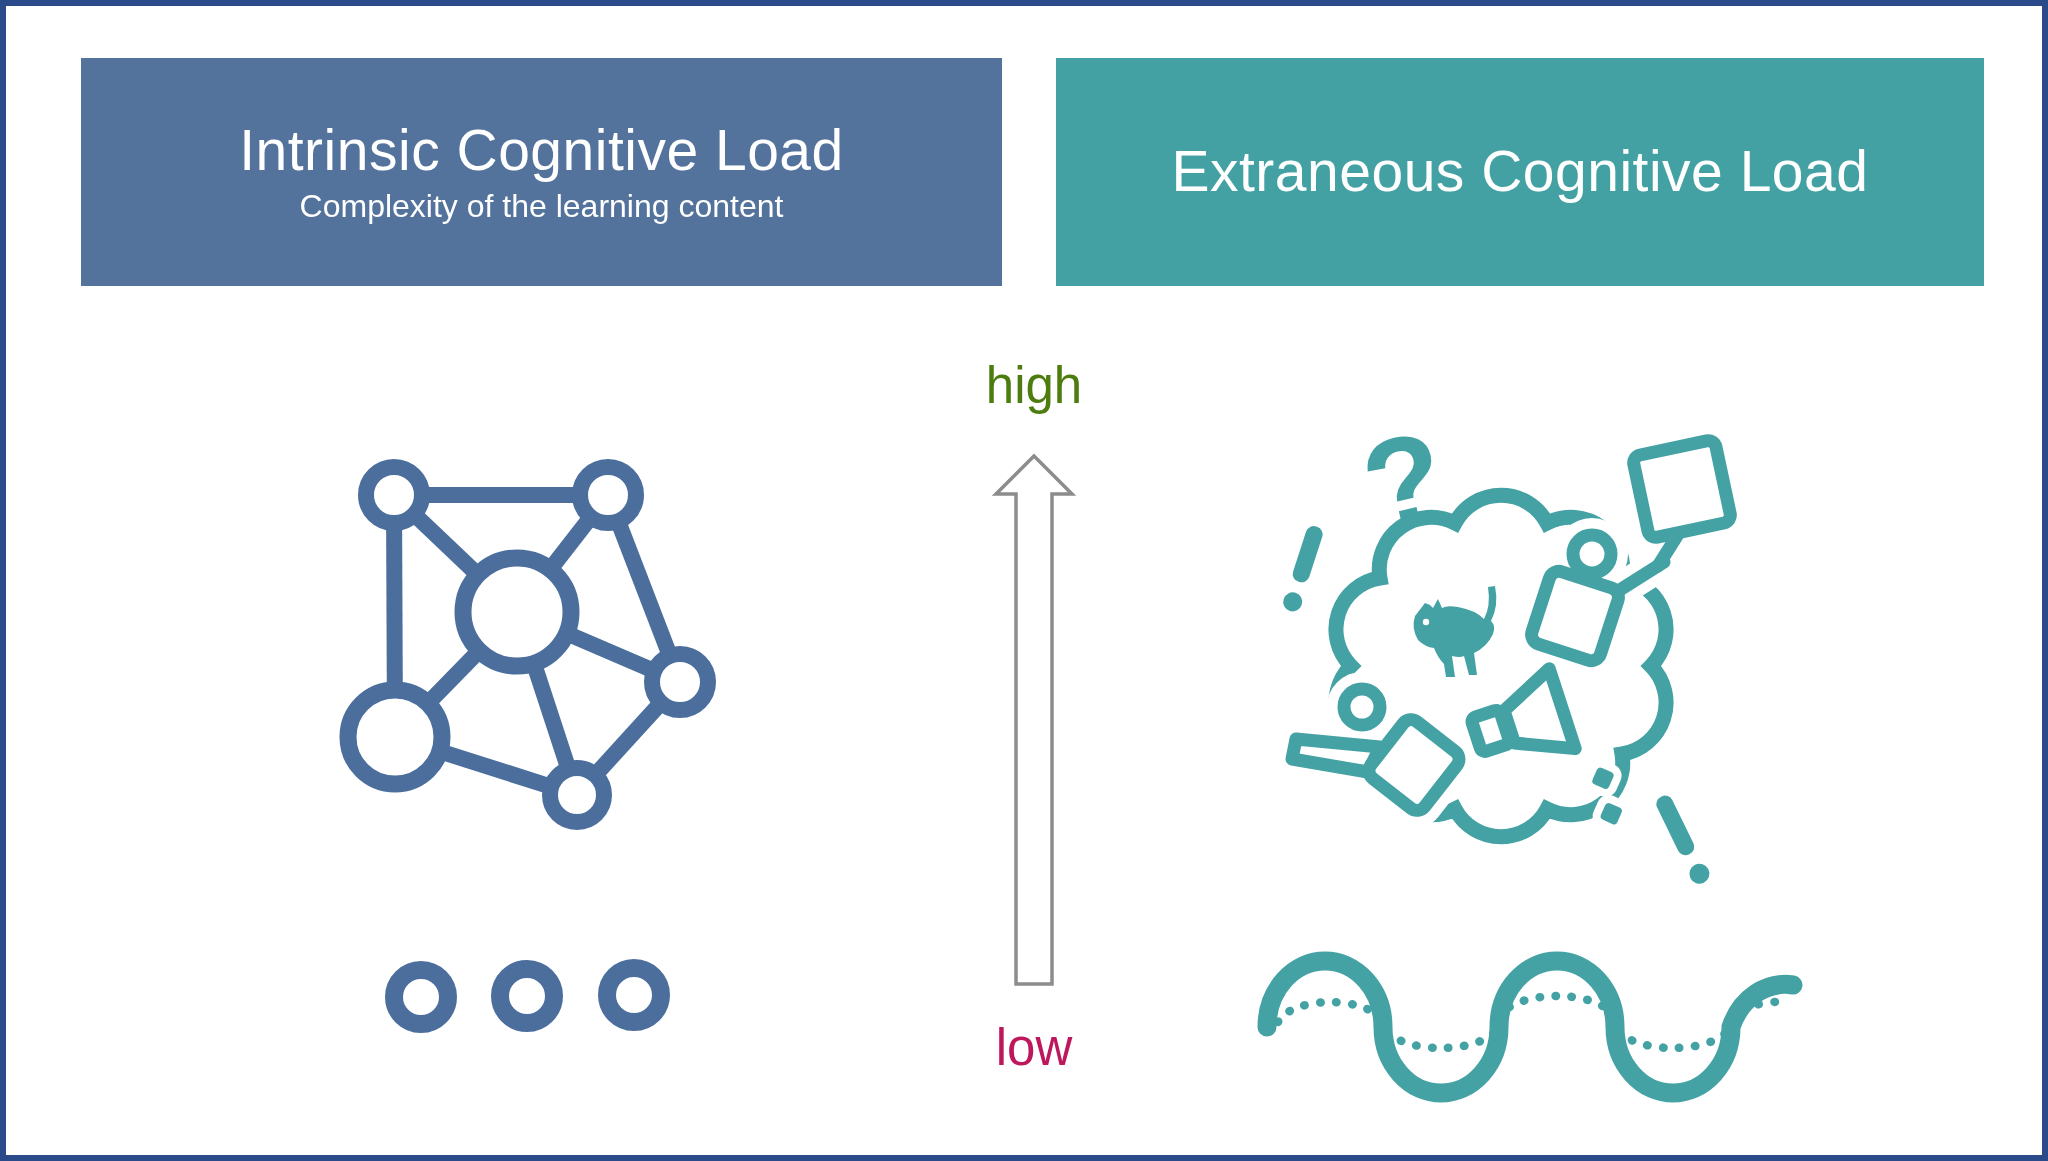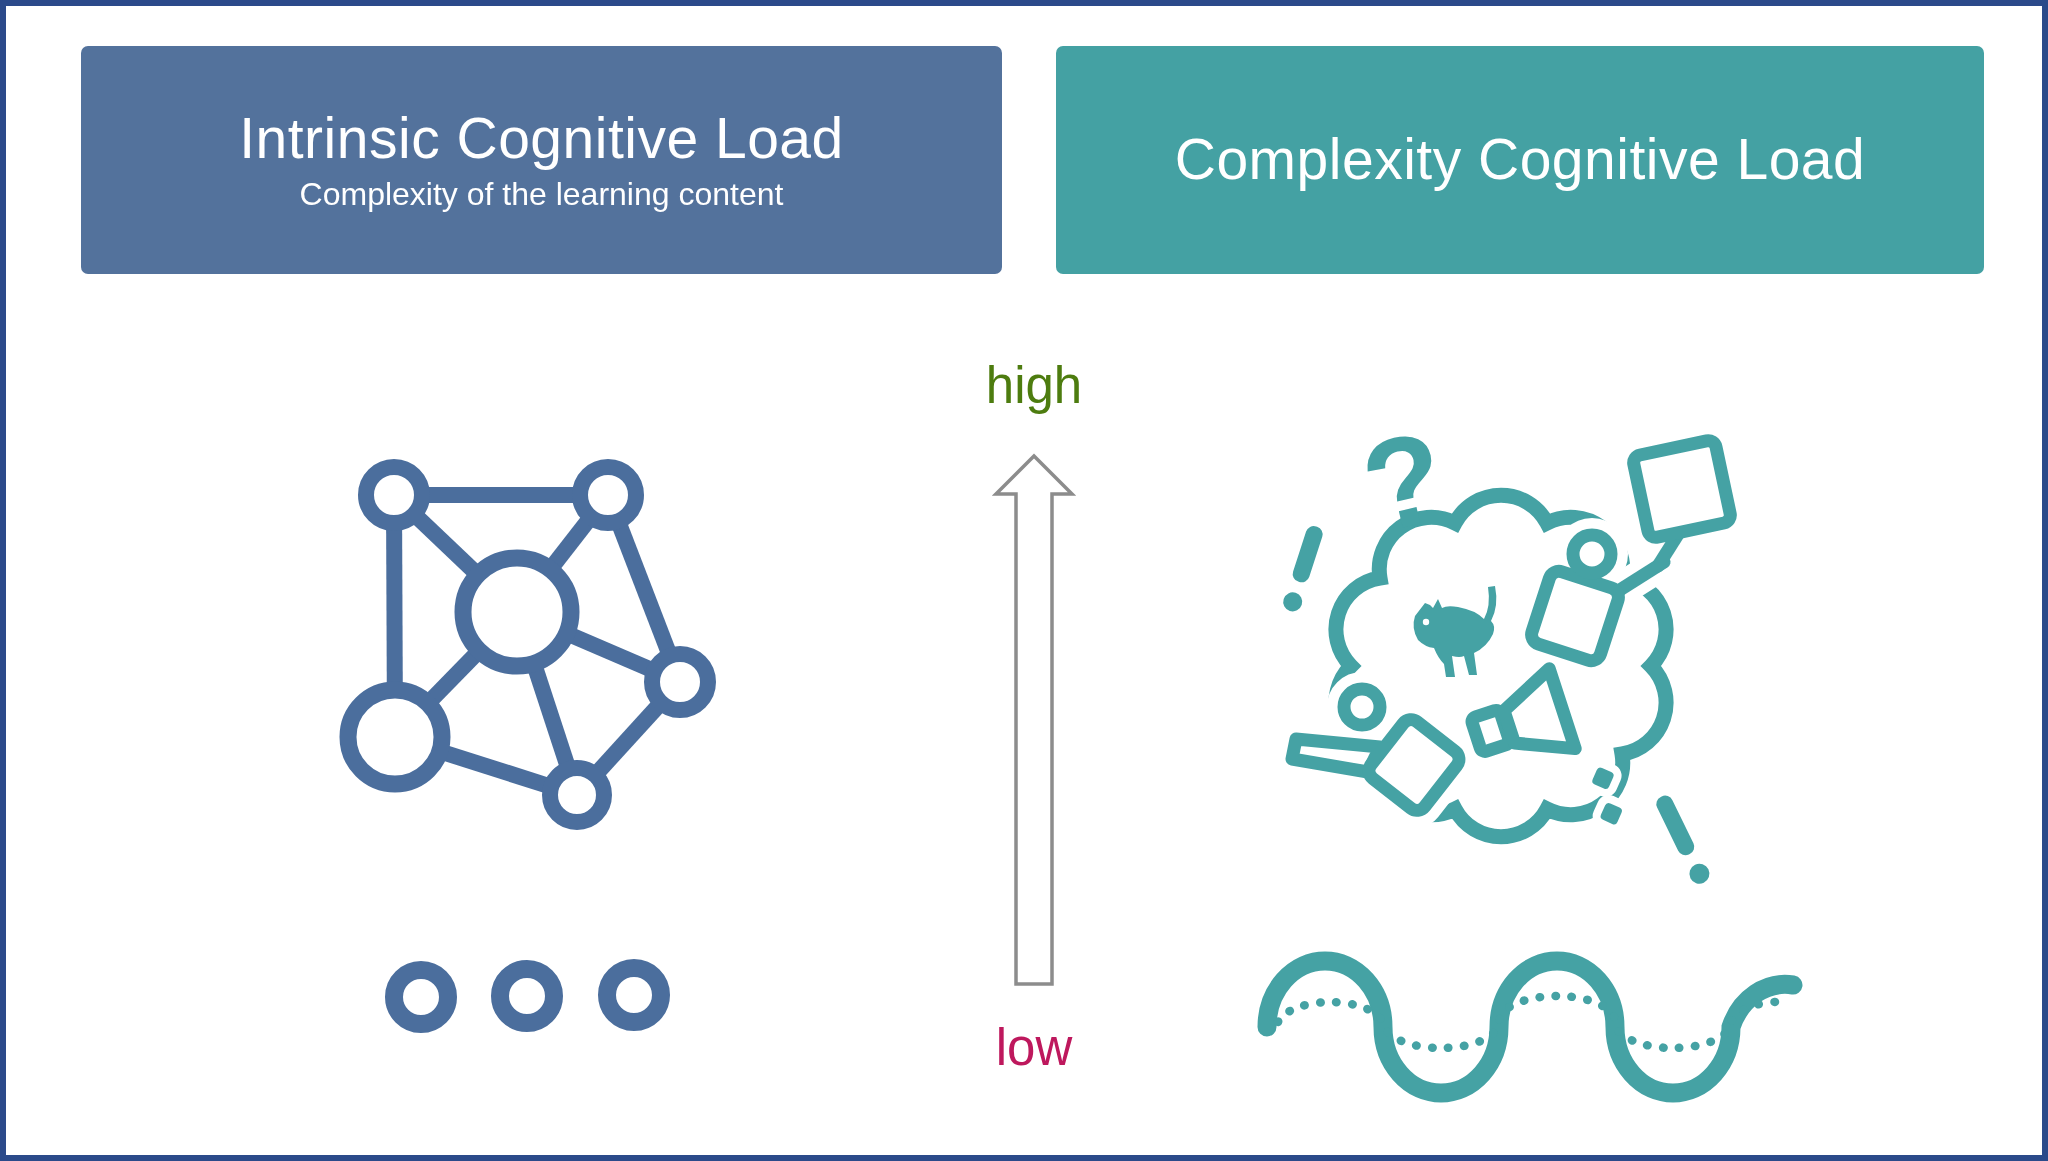--- a/index.html
+++ b/index.html
@@ -6,23 +6,23 @@
   #canvas{
     position:relative;
     width:2048px;height:1161px;
     background:#ffffff;
     border:6px solid #2b4a8a;
     box-sizing:border-box;
     overflow:hidden;
     font-family:"Liberation Sans", sans-serif;
   }
   .header-box{
-    position:absolute;top:40px;height:228px;
+    position:absolute;top:52px;height:228px;
     display:flex;flex-direction:column;justify-content:center;align-items:center;
-    text-align:center;color:#ffffff;border-radius:7px;
+    text-align:center;color:#ffffff;
   }
   #left-header{left:75px;width:921px;background:#53729c;}
   #right-header{left:1050px;width:928px;background:#44a1a3;}
   .header-title{font-size:57px;line-height:1.22;font-weight:400;letter-spacing:0.5px;}
   .header-sub{font-size:32px;line-height:1.3;font-weight:400;}
   .scale-label{
     position:absolute;left:938px;width:180px;text-align:center;
     font-size:51px;color:#101010;
   }
   #scale-high{top:350px;}
@@ -33,21 +33,21 @@
 <body>
 
 <div id="canvas" style="border-color: rgb(43, 74, 138);">
 
   <div id="left-header" class="header-box" style="background-color: rgb(83, 114, 156);">
     <div class="header-title">Intrinsic Cognitive Load</div>
     <div class="header-sub">Complexity of the learning content</div>
   </div>
 
   <div id="right-header" class="header-box" style="background-color: rgb(68, 161, 163);">
-    <div class="header-title">Complexity Cognitive Load</div>
+    <div class="header-title">Extraneous Cognitive Load</div>
   </div>
 
   <svg class="abs" style="left:300px;top:430px;" width="480" height="620" viewBox="300 430 480 620">
     <g fill="none" stroke-width="16" stroke="#4b6e9d">
       <g>
         <line x1="388" y1="489" x2="602" y2="489"></line>
         <line x1="388" y1="489" x2="511" y2="606"></line>
         <line x1="388" y1="489" x2="389" y2="731"></line>
         <line x1="602" y1="489" x2="511" y2="606"></line>
         <line x1="602" y1="489" x2="674" y2="676"></line>

